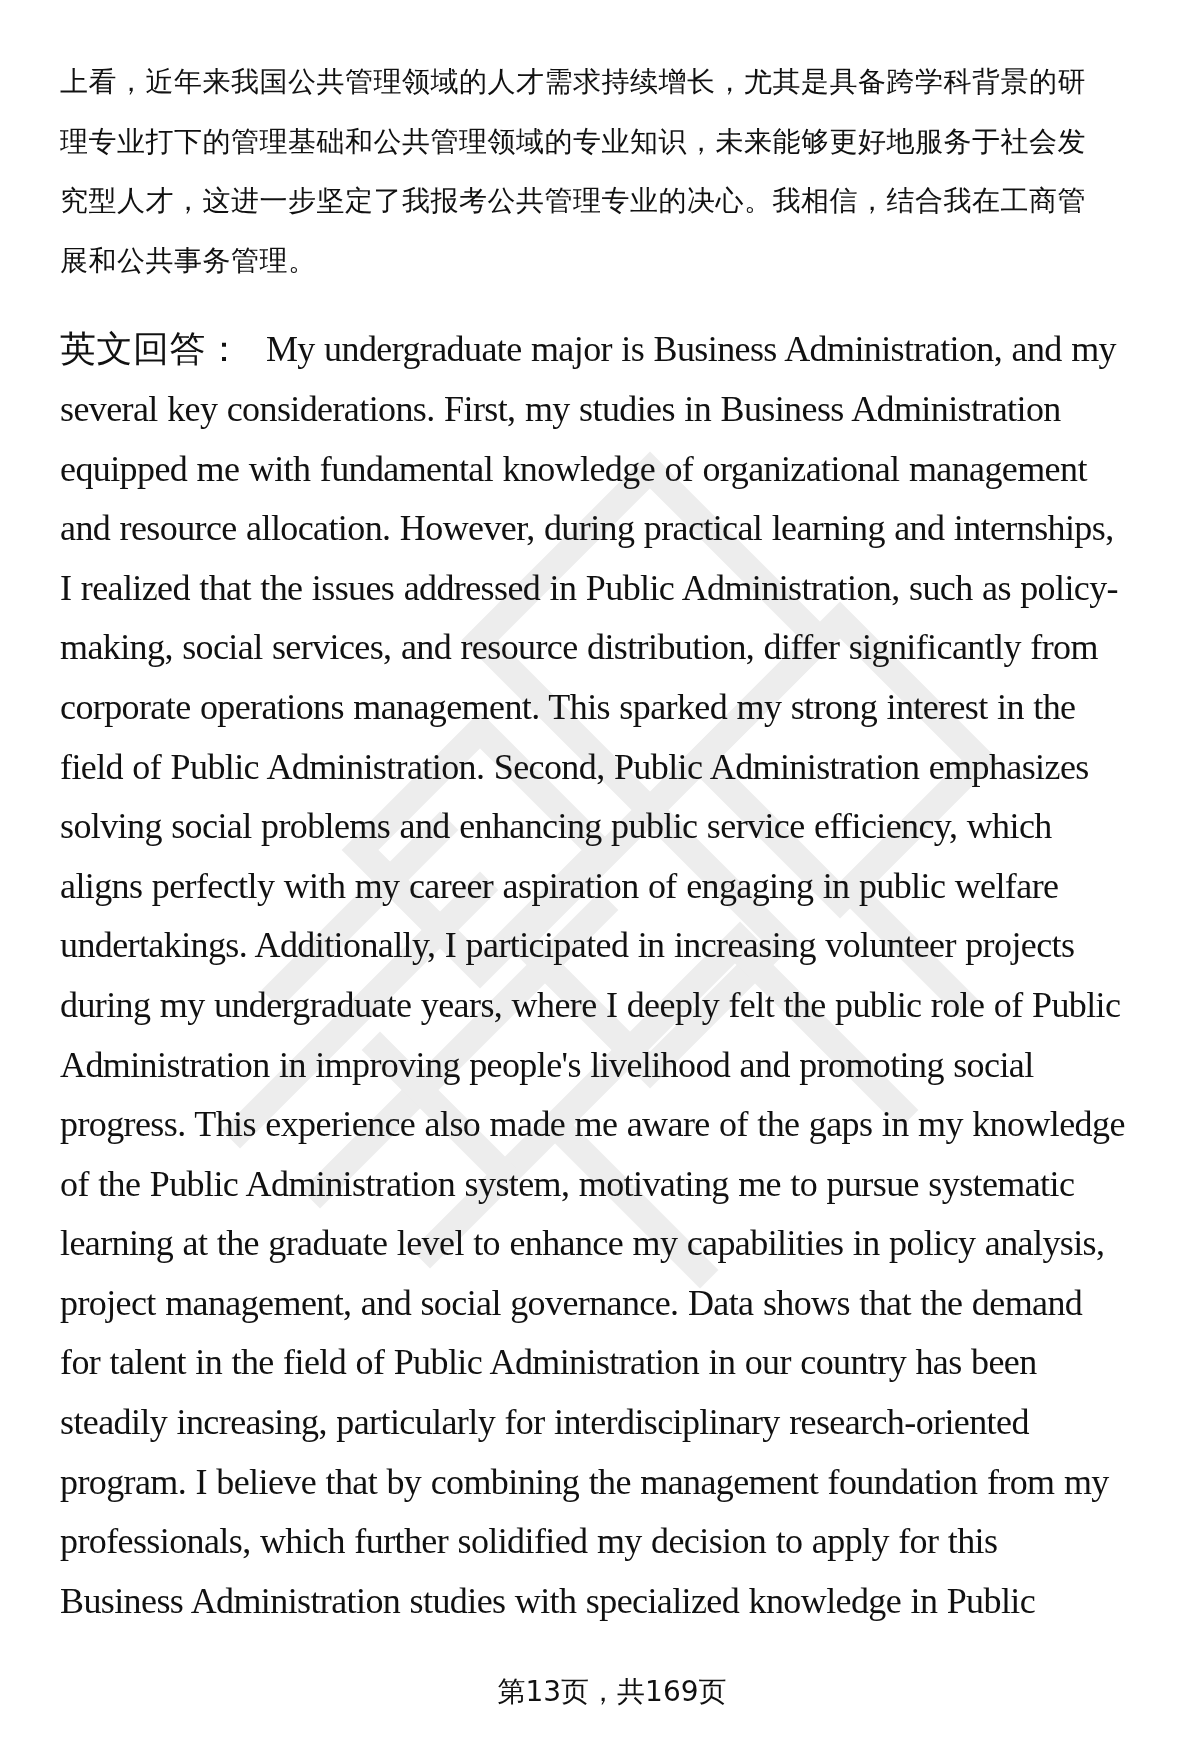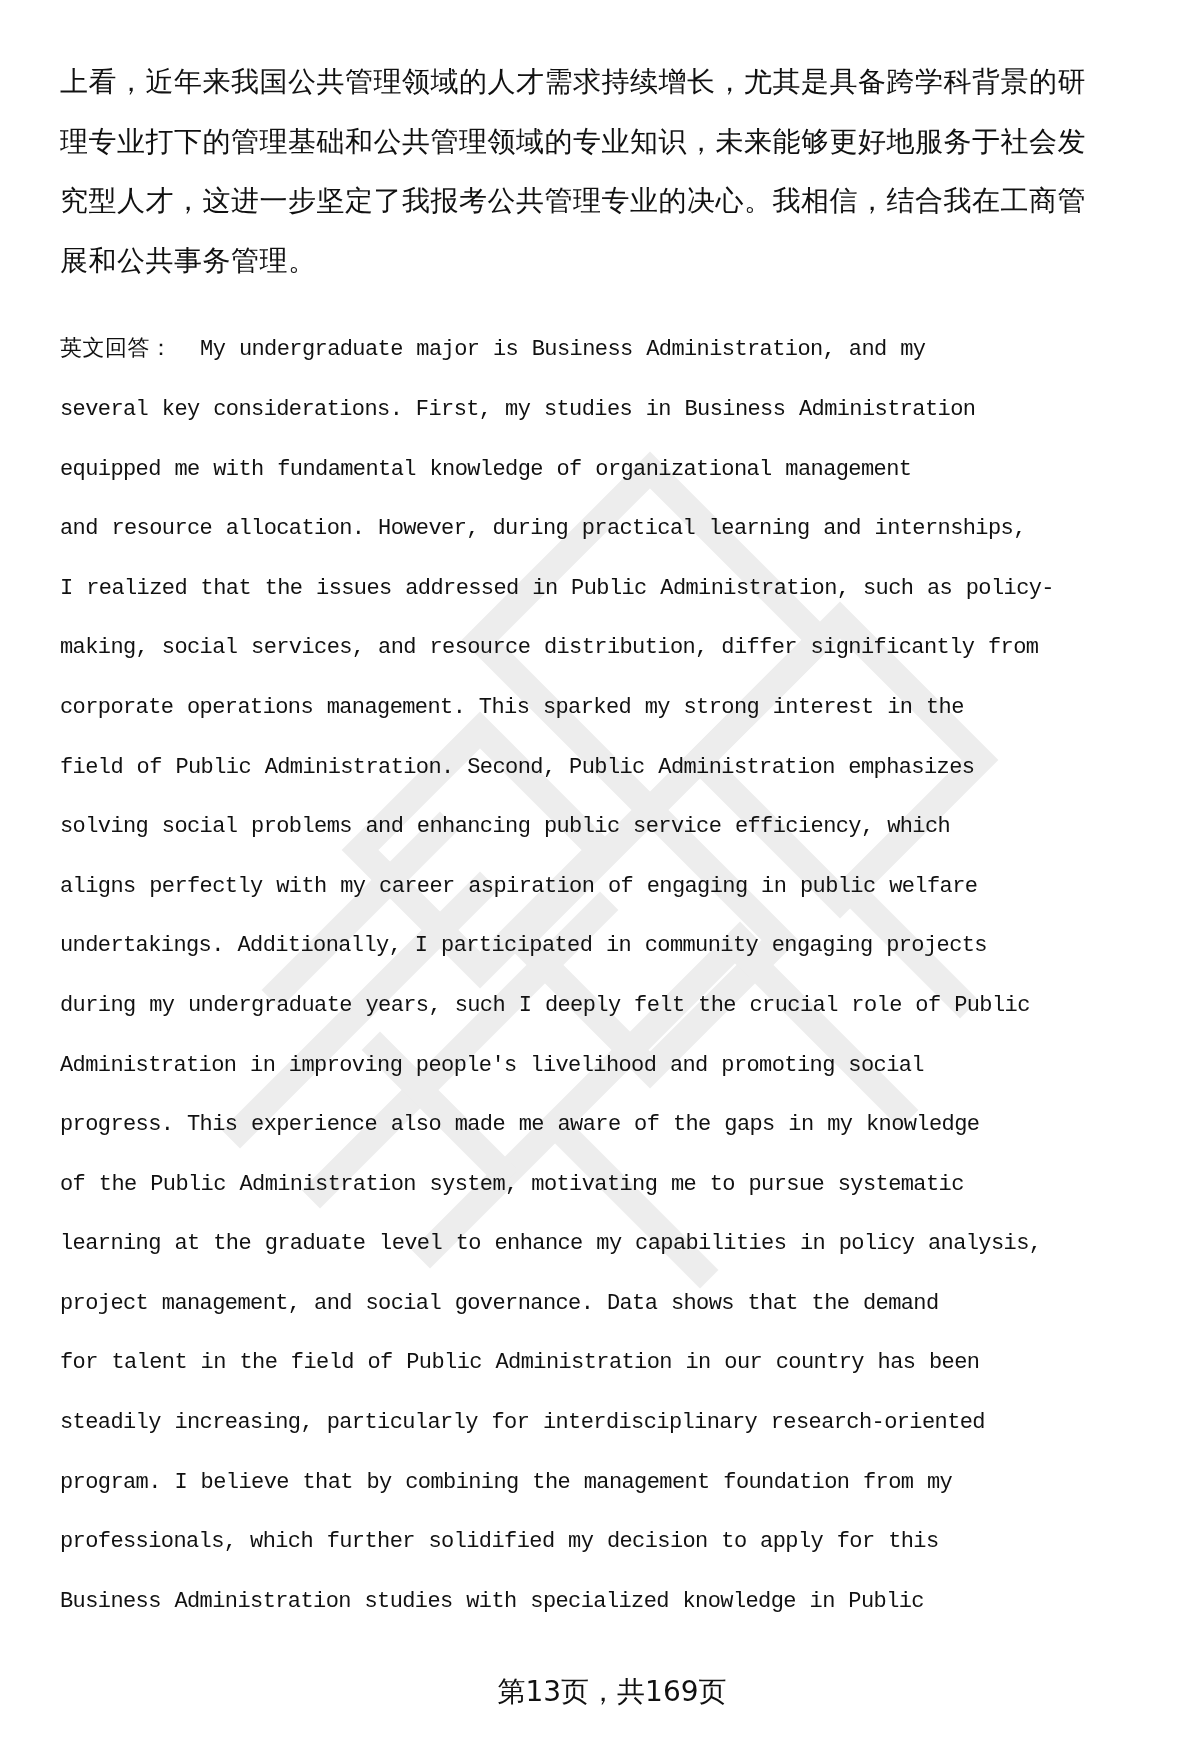--- a/index.html
+++ b/index.html
@@ -51,22 +51,22 @@
       letter-spacing: 0;
     }
     .line.cn {
       font-size: 28px;
       letter-spacing: 0.5px;
     }
     .para-gap {
       height: 30px;
     }
     .en-line {
-      font-family: Liberation Mono, monospace;
-      font-size: 22px;
+      font-family: Liberation Serif, serif;
+      font-size: 36px;
       letter-spacing: -0.6px;
       word-spacing: 1px;
     }
     .label {
       letter-spacing: 0.5px;
     }
     .footer {
       position: absolute;
       left: 0;
       width: 1200px;
@@ -121,22 +121,22 @@
       </div>
       <div class="line en-line">several key considerations. First, my studies in Business Administration</div>
       <div class="line en-line">equipped me with fundamental knowledge of organizational management</div>
       <div class="line en-line">and resource allocation. However, during practical learning and internships,</div>
       <div class="line en-line">I realized that the issues addressed in Public Administration, such as policy-</div>
       <div class="line en-line">making, social services, and resource distribution, differ significantly from</div>
       <div class="line en-line">corporate operations management. This sparked my strong interest in the</div>
       <div class="line en-line">field of Public Administration. Second, Public Administration emphasizes</div>
       <div class="line en-line">solving social problems and enhancing public service efficiency, which</div>
       <div class="line en-line">aligns perfectly with my career aspiration of engaging in public welfare</div>
-      <div class="line en-line">undertakings. Additionally, I participated in community engaging projects</div>
-      <div class="line en-line">during my undergraduate years, such I deeply felt the crucial role of Public</div>
+      <div class="line en-line">undertakings. Additionally, I participated in increasing volunteer projects</div>
+      <div class="line en-line">during my undergraduate years, where I deeply felt the public role of Public</div>
       <div class="line en-line">Administration in improving people's livelihood and promoting social</div>
       <div class="line en-line">progress. This experience also made me aware of the gaps in my knowledge</div>
       <div class="line en-line">of the Public Administration system, motivating me to pursue systematic</div>
       <div class="line en-line">learning at the graduate level to enhance my capabilities in policy analysis,</div>
       <div class="line en-line">project management, and social governance. Data shows that the demand</div>
       <div class="line en-line">for talent in the field of Public Administration in our country has been</div>
       <div class="line en-line">steadily increasing, particularly for interdisciplinary research-oriented</div>
       <div class="line en-line">program. I believe that by combining the management foundation from my</div>
       <div class="line en-line">professionals, which further solidified my decision to apply for this</div>
       <div class="line en-line">Business Administration studies with specialized knowledge in Public</div>

